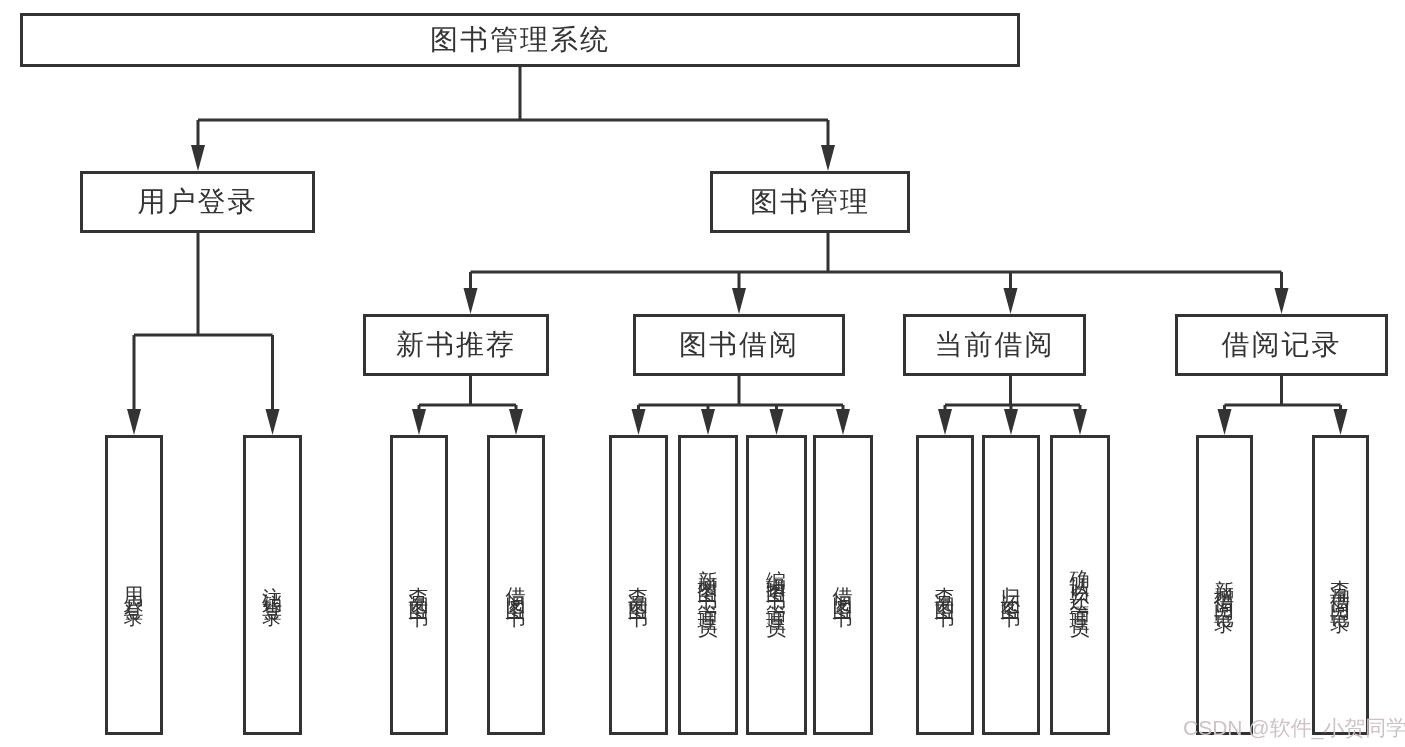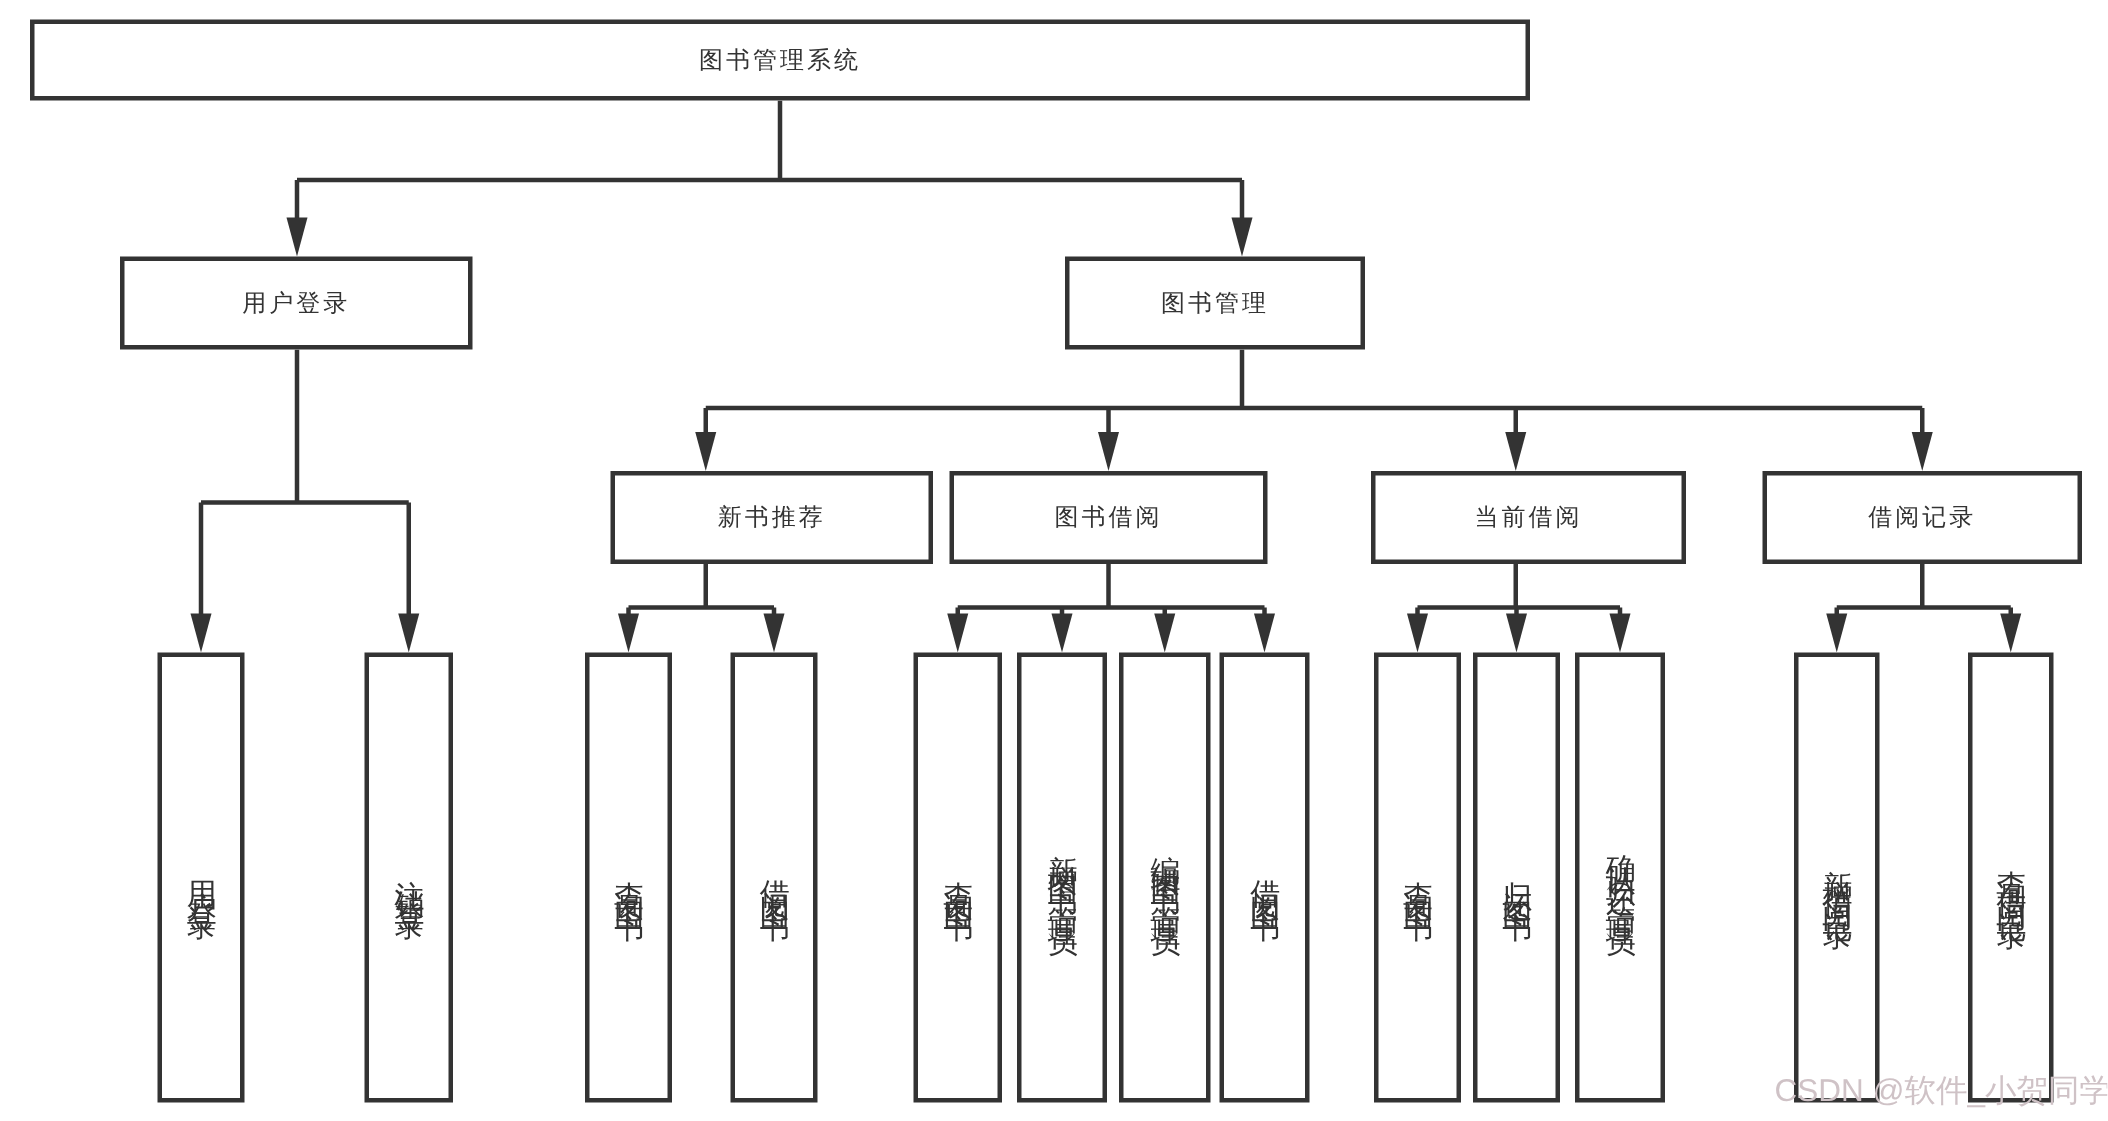--- a/index.html
+++ b/index.html
@@ -25,21 +25,21 @@
     position: absolute;
     box-sizing: border-box;
     border: 3px solid #333333;
     background: #ffffff;
     display: flex;
     align-items: center;
     justify-content: center;
     color: #333333;
   }
   .node.h span {
-    font-size: 16px;
+    font-size: 28px;
     letter-spacing: 2px;
     white-space: nowrap;
   }
   .node.v span {
     writing-mode: vertical-rl;
     text-orientation: mixed;
     font-size: 20px;
     letter-spacing: 7px;
     line-height: 1;
   }
@@ -96,27 +96,27 @@
     <span>图书管理系统</span>
   </div>
 
   <div class="node h" style="left:80px; top:171px; width:235px; height:62px;">
     <span>用户登录</span>
   </div>
   <div class="node h" style="left:710px; top:171px; width:200px; height:62px;">
     <span>图书管理</span>
   </div>
 
-  <div class="node h" style="left:363px; top:314px; width:215px; height:62px;margin-left:44px;">
+  <div class="node h" style="left:363px; top:314px; width:186px; height:62px;">
     <span>新书推荐</span>
   </div>
   <div class="node h" style="left:633px; top:314px; width:212px; height:62px;">
     <span>图书借阅</span>
   </div>
-  <div class="node h" style="left:903px; top:314px; width:210px; height:62px;margin-left:11px;">
+  <div class="node h" style="left:903px; top:314px; width:183px; height:62px;">
     <span>当前借阅</span>
   </div>
   <div class="node h" style="left:1175px; top:314px; width:213px; height:62px;text-align:right;">
     <span>借阅记录</span>
   </div>
 
   <div class="node v" style="left:105px; top:435px; width:58px; height:300px;">
     <span>用户登录</span>
   </div>
   <div class="node v" style="left:243px; top:435px; width:59px; height:300px;">

